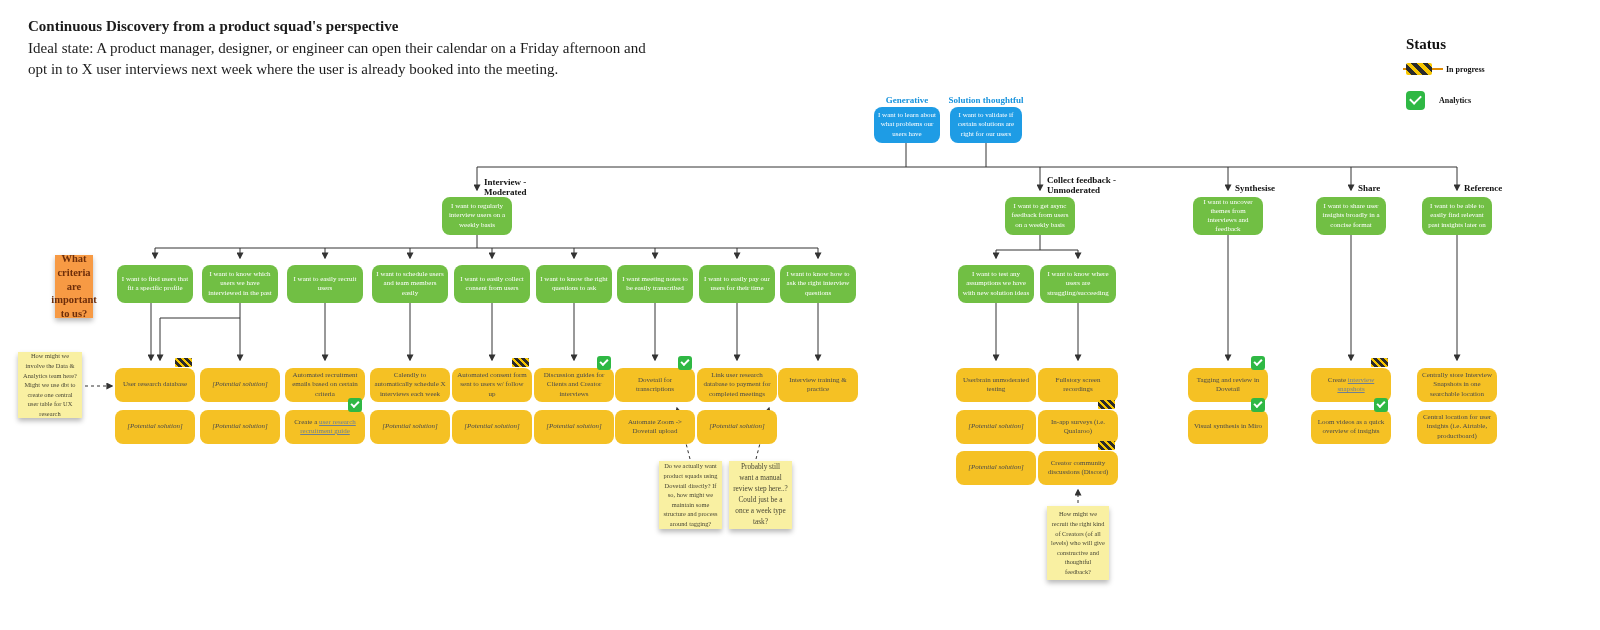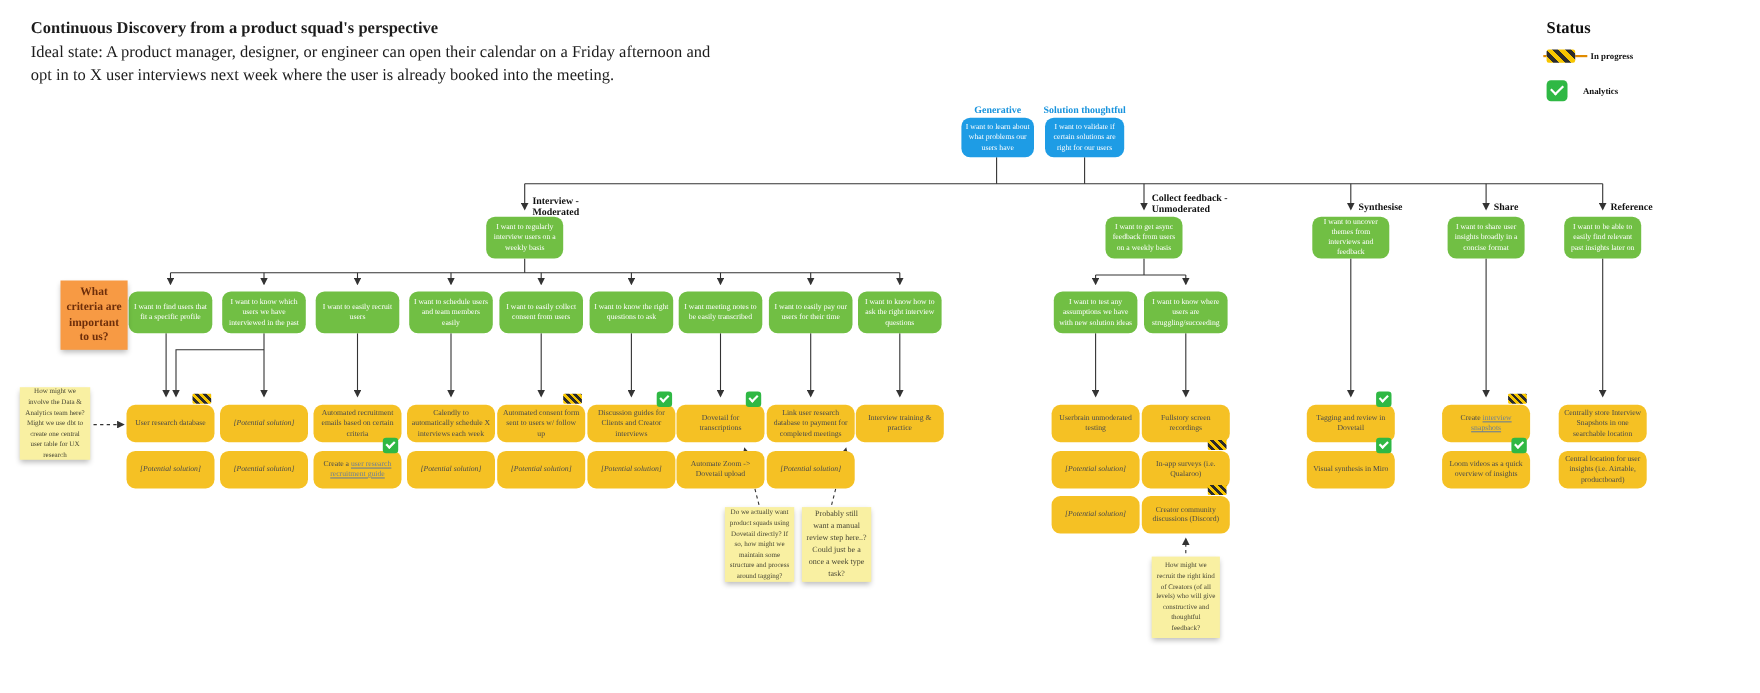--- a/index.html
+++ b/index.html
@@ -5,21 +5,21 @@
   html,body{margin:0;padding:0;background:#fff;}
   .board{position:relative;width:1600px;height:630px;background:#fff;overflow:hidden;
          font-family:Liberation Serif, serif;}
   .wires{position:absolute;left:0;top:0;pointer-events:none;}
   
   .hdr{position:absolute;left:28px;top:16px;width:618px;color:#1c1c1c;}
   .hdr h1{margin:0;font-size:15px;line-height:1.4;font-weight:700;}
   .hdr p{margin:1px 0 0 0;font-size:15px;line-height:1.43;}
   
   .legend{position:absolute;left:1406px;top:18px;width:170px;}
-  .legend h2{margin:0 0 10px 0;font-size:15px;font-weight:700;color:#111;}
+  .legend h2{margin:18px 0 10px 0;font-size:15px;font-weight:700;color:#111;}
   .leg-row{display:flex;align-items:center;margin-bottom:16px;}
   .leg-label{font-size:8px;font-weight:700;color:#111;margin-left:14px;}
   
   .barrier{width:26px;height:12px;border-radius:2px;
     background:repeating-linear-gradient(45deg,#f7c600 0 4px,#2b2b2b 4px 8px);
     box-shadow:-8px 0 0 -5px #e08b00, 16px 0 0 -5px #e08b00;}
   .checksq{width:19px;height:19px;border-radius:4px;background:#2FB844;position:relative;}
   .checksq::after{content:"";position:absolute;left:4px;top:4px;width:9px;height:5px;
     border-left:2.5px solid #fff;border-bottom:2.5px solid #fff;transform:rotate(-45deg);}
   .st{position:absolute;z-index:3;}
@@ -293,21 +293,21 @@
     <span class="txt">Loom videos as a quick overview of insights</span>
     </div>
 
   <div class="node yellow" style="left:1417px;top:368px;width:80px">
     <span class="txt">Centrally store Interview Snapshots in one searchable location</span>
     </div>
   <div class="node yellow" style="left:1417px;top:410px;width:80px">
     <span class="txt">Central location for user insights (i.e. Airtable, productboard)</span>
     </div>
 
-  <div class="sticky orange" style="left:55px;top:255px;width:61px;height:63px">
+  <div class="sticky orange" style="left:55px;top:255px;width:38px;height:63px">
     <span>What criteria are important to us?</span>
     </div>
   <div class="sticky note" style="left:18px;top:352px;width:64px;height:66px">
     <span>How might we involve the Data &amp; Analytics team here? Might we use dbt to create one central user table for UX research</span>
     </div>
   <div class="sticky note" style="left:659px;top:461px;width:63px;height:68px">
     <span>Do we actually want product squads using Dovetail directly? If so, how might we maintain some structure and process around tagging?</span>
     </div>
   <div class="sticky note note-lg" style="left:729px;top:461px;width:63px;height:68px">
     <span>Probably still want a manual review step here..? Could just be a once a week type task?</span>

